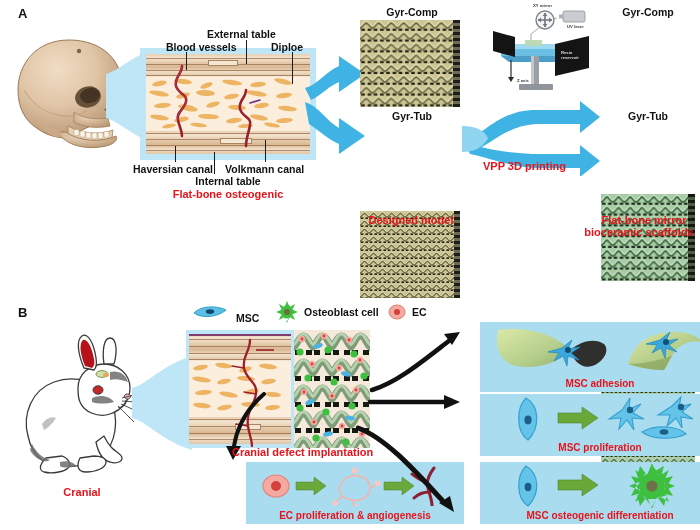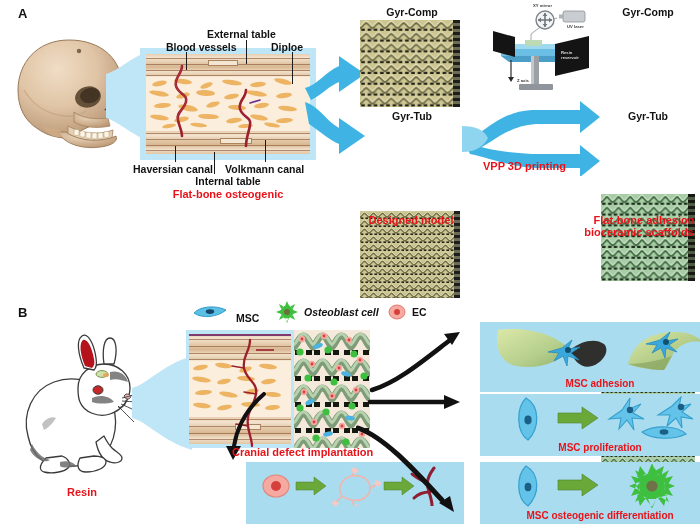--- a/index.html
+++ b/index.html
@@ -313,21 +313,21 @@
           <rect width="8.6" height="8" fill="#a6cda3"></rect>
           <path d="M-1 6 C1.3 6 2.1 1.8 4.3 1.8 C6.5 1.8 7.3 6 9.6 6" fill="none" stroke="#3f6a42" stroke-width="2.5"></path>
           <path d="M-1 5 C1.3 5 2.1 .9 4.3 .9 C6.5 .9 7.3 5 9.6 5" fill="none" stroke="#cfe4cb" stroke-width="1.2"></path>
           <rect x=".7" y="6.4" width="2.5" height="1.6" fill="#1b2a1c"></rect>
           <rect x="5.1" y="6.4" width="2.5" height="1.6" fill="#1b2a1c"></rect>
         </pattern>
       </defs>
       <rect width="94" height="87" fill="url(#st)"></rect>
     </svg>
   </div>
-  <div class="abs lbl-red ctr" style="left:588px;top:214px;width:112px;">Flat-bone adhesion</div>
+  <div class="abs lbl-red ctr" style="left:588px;top:214px;width:112px;">Flat-bone mirror</div>
   <div class="abs lbl-red ctr" style="left:578px;top:226px;width:122px;">bioceramic scaffolds</div>
 
   <div class="abs panel-letter" style="left:18px;top:305px;">B</div>
 
   <div class="abs" style="left:18px;top:332px;width:128px;height:150px;">
     <svg width="128" height="150" viewBox="0 0 128 150">
       <g fill="#ffffff" stroke="#3a3a3a" stroke-width="1.3" stroke-linejoin="round">
 
         <path d="M10 104 C4 82 14 58 36 50 C58 42 82 50 92 68 C102 86 98 112 84 124
                  C70 136 40 138 24 128 C16 122 12 114 10 104 Z"></path>
@@ -363,21 +363,21 @@
       <path d="M108 68 C108 74 104 76 100 75" fill="none" stroke="#3a3a3a" stroke-width="1"></path>
 
       <g stroke="#3a3a3a" stroke-width=".9" fill="none">
         <path d="M104 66 C114 64 124 60 128 56"></path>
         <path d="M104 69 C114 70 124 70 128 68"></path>
         <path d="M103 72 C112 76 120 80 126 82"></path>
         <path d="M100 74 C106 80 112 86 116 90"></path>
       </g>
     </svg>
   </div>
-  <div class="abs lbl-red ctr" style="left:18px;top:486px;width:128px;">Resin</div>
+  <div class="abs lbl-red ctr" style="left:18px;top:486px;width:128px;">Cranial</div>
 
   <div class="abs" style="left:130px;top:348px;">
     <svg width="62" height="110" viewBox="0 0 62 110">
       <path d="M2 40 C18 36 30 18 62 8 L62 102 C30 92 18 74 2 70 Z" fill="#bfe6f6"></path>
     </svg>
   </div>
 
   <div class="abs" style="left:192px;top:300px;width:310px;height:24px;">
     <svg class="abs" style="left:0;top:3px;" width="38" height="18" viewBox="0 0 38 18">
       <path d="M2 10 C8 3 24 2 34 7 C26 14 10 16 2 10 Z" fill="#5cc0e6" stroke="#2e9ccb" stroke-width="1"></path>
@@ -388,21 +388,21 @@
     <svg class="abs" style="left:82px;top:0px;" width="26" height="24" viewBox="0 0 26 24">
       <g fill="#3fbf3f">
         <circle cx="13" cy="12" r="6.4"></circle>
         <path d="M13 1 l2 5 h-4 Z M13 23 l2 -5 h-4 Z M2 12 l5 2 v-4 Z M24 12 l-5 2 v-4 Z
                  M5 4 l4.6 2.6 -2.4 2.4 Z M21 4 l-2.2 5 -2.4 -2.4 Z
                  M5 20 l2.2 -5 2.4 2.4 Z M21 20 l-4.6 -2.6 2.4 -2.4 Z
                  M13 2.6 l3.4 4.4 -5.6 .6 Z M13 21.4 l-3.4 -4.4 5.6 -.6 Z"></path>
       </g>
       <circle cx="13" cy="12" r="3" fill="#6c6f3a"></circle>
     </svg>
-    <div class="abs lbl" style="left:112px;top:6px;font-style:italic;">Osteoblast cell</div>
+    <div class="abs lbl" style="left:112px;top:6px;">Osteoblast cell</div>
 
     <svg class="abs" style="left:196px;top:4px;" width="18" height="16" viewBox="0 0 18 16">
       <ellipse cx="9" cy="8" rx="8" ry="7" fill="#f5a9a0" stroke="#e07a72" stroke-width="1"></ellipse>
       <circle cx="9" cy="8" r="3" fill="#d4413d"></circle>
     </svg>
     <div class="abs lbl" style="left:220px;top:6px;">EC</div>
   </div>
 
   <div class="abs" style="left:186px;top:330px;width:108px;height:118px;background:#bfe6f6;">
     <div class="bone" style="left:3px;top:4px;width:102px;height:110px;">
@@ -539,20 +539,21 @@
 
       <path d="M128 16 h18 v-5 l12 9 -12 9 v-5 h-18 Z" fill="#6aa83a"></path>
       <path d="M128 16 h18 v-5 l12 9 -12 9 v-5 h-18 Z" fill="none" stroke="#4d8128" stroke-width=".5"></path>
 
       <g fill="none" stroke="#8e1f33" stroke-width="3" stroke-linecap="round">
         <path d="M178 2 C172 10 170 16 172 22 C174 30 176 34 176 40"></path>
         <path d="M172 18 C166 14 160 12 156 8"></path>
         <path d="M174 26 C168 26 162 28 158 32"></path>
       </g>
     </svg>
+    <div class="cap lbl-red-sm">EC proliferation &amp; angiogenesis</div>
   </div>
 
   <div class="abs" style="left:368px;top:324px;">
     <svg width="96" height="72" viewBox="0 0 96 72">
       <path d="M4 66 C30 58 56 36 82 16" fill="none" stroke="#111" stroke-width="4.6" stroke-linecap="round"></path>
       <path d="M92 8 l-16 2 8 11 Z" fill="#111"></path>
     </svg>
   </div>
 
   <div class="abs" style="left:368px;top:392px;">

